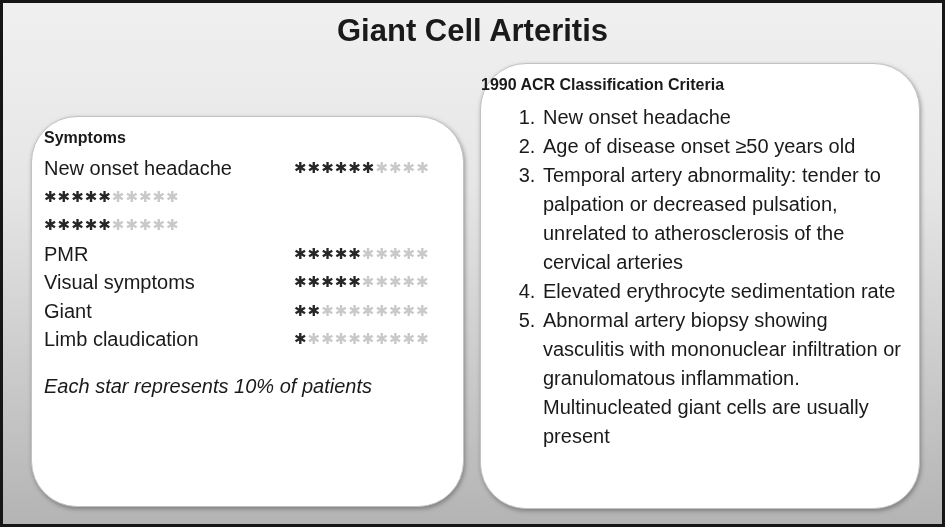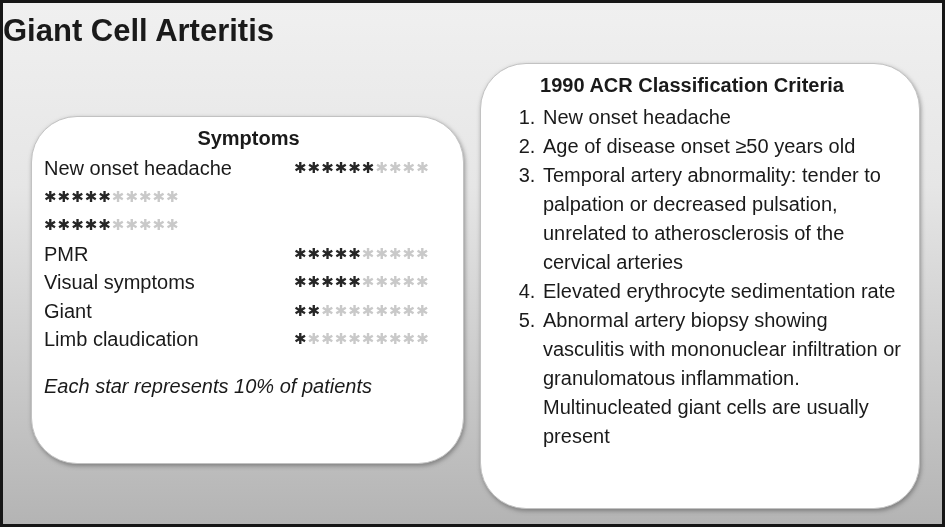--- a/index.html
+++ b/index.html
@@ -14,54 +14,54 @@
     font-family: "Liberation Sans", sans-serif;
     color: #1a1a1a;
     overflow: hidden;
   }
 
   .main-title {
     position: absolute;
     top: 8px;
     left: 0;
     right: 0;
+    text-align: center;
     font-size: 31px;
     font-weight: bold;
     line-height: 40px;
   }
 
   .panel {
     position: absolute;
     background: #ffffff;
     border: 1px solid #c2c2c2;
     border-radius: 46px;
     box-shadow: 1px 2px 4px rgba(80, 80, 80, 0.55);
     box-sizing: border-box;
   }
 
   .symptoms-panel {
     left: 28px;
     top: 113px;
     width: 433px;
-    height: 348px;
+    height: 391px;
     padding: 6px 10px 0 12px;
   }
 
   .criteria-panel {
     left: 477px;
     top: 60px;
     width: 440px;
     height: 446px;
     padding: 6px 16px 0 0;
   }
 
   .panel-title {
-    text-align: center;
     font-weight: bold;
-    font-size: 20px;
+    font-size: 16px;
     line-height: 30px;
   }
 
   .symptom-rows { margin-top: 1px; }
 
   .symptom-row {
     display: flex;
     align-items: center;
     font-size: 20px;
     line-height: 28.5px;

